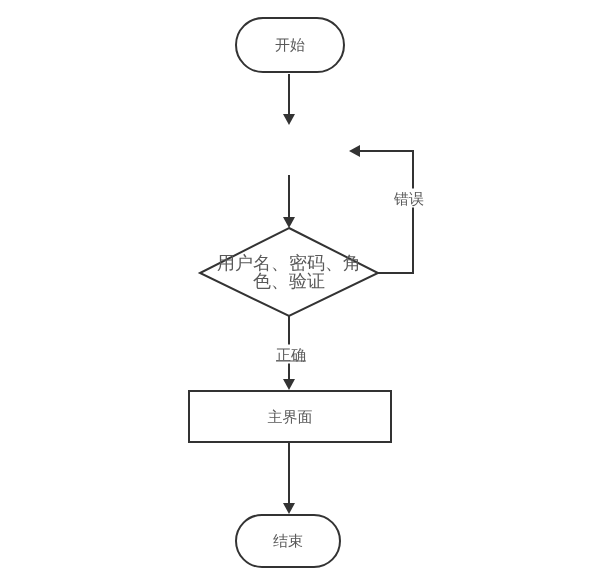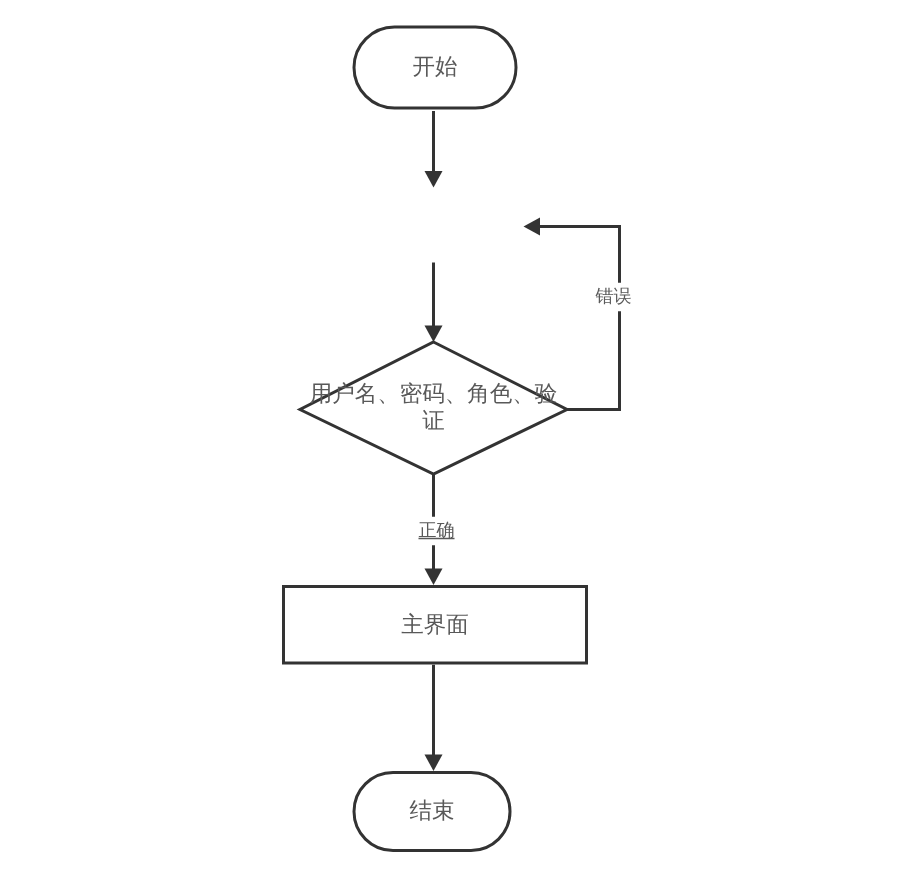--- a/index.html
+++ b/index.html
@@ -59,31 +59,31 @@
   .node-login { left: 228px; top: 125px; width: 120px; height: 50px; }
   .node-main  { left: 188px; top: 390px; width: 204px; height: 53px; }
   .node-end   { left: 235px; top: 514px; width: 106px; height: 54px; }
   .decision-label {
     position: absolute;
     left: 289px;
     top: 272px;
     transform: translate(-50%, -50%);
     width: 172px;
     color: var(--text);
-    font-size: 15px;
+    font-size: 18px;
     line-height: 18px;
     text-align: center;
     word-break: break-all;
   }
   .edge-label {
     position: absolute;
     transform: translate(-50%, -50%);
     background: var(--background);
     color: var(--text);
-    font-size: 12px;
+    font-size: 15px;
     line-height: 17px;
     padding: 1px 2px;
     white-space: nowrap;
   }
   .edge-label-correct { left: 291px; top: 354px; text-decoration: underline; }
   .edge-label-error   { left: 409px; top: 198px; }
 </style>
 </head>
 <body>
 

